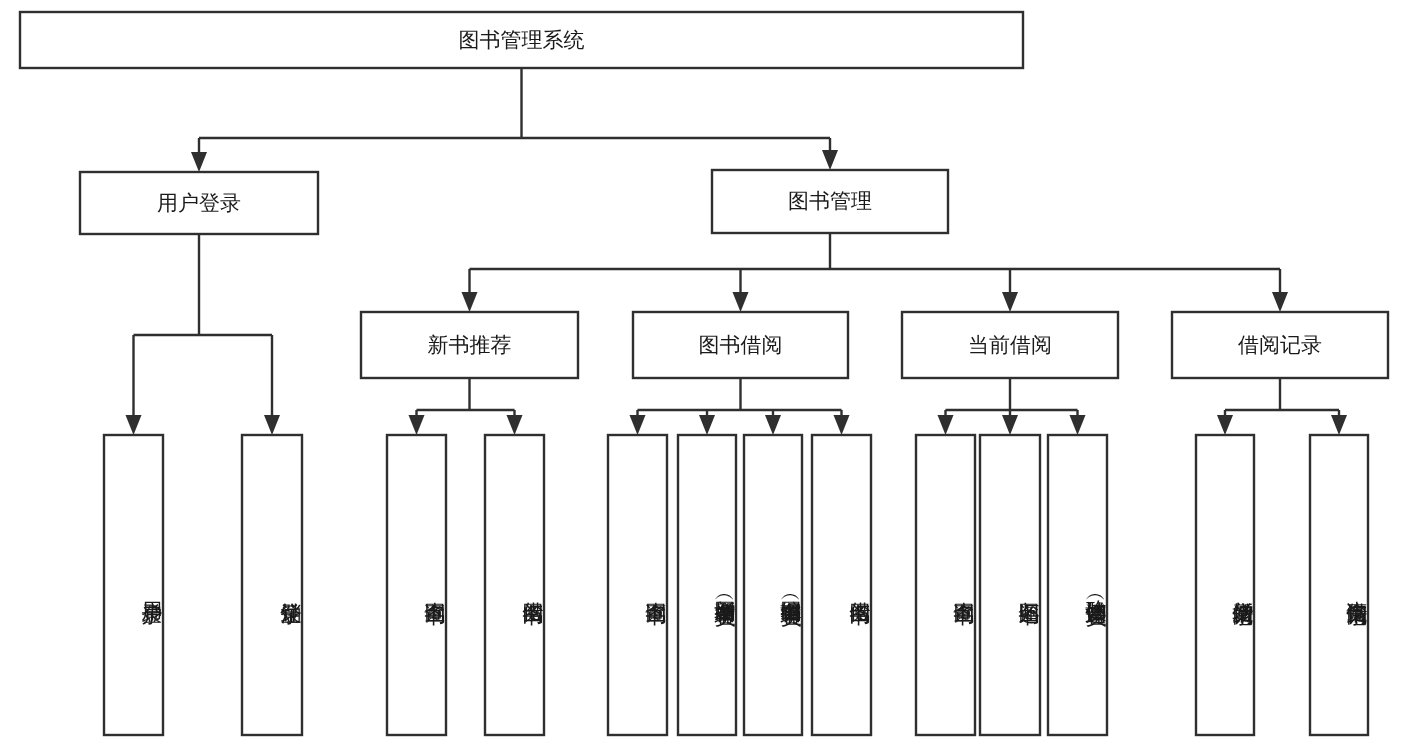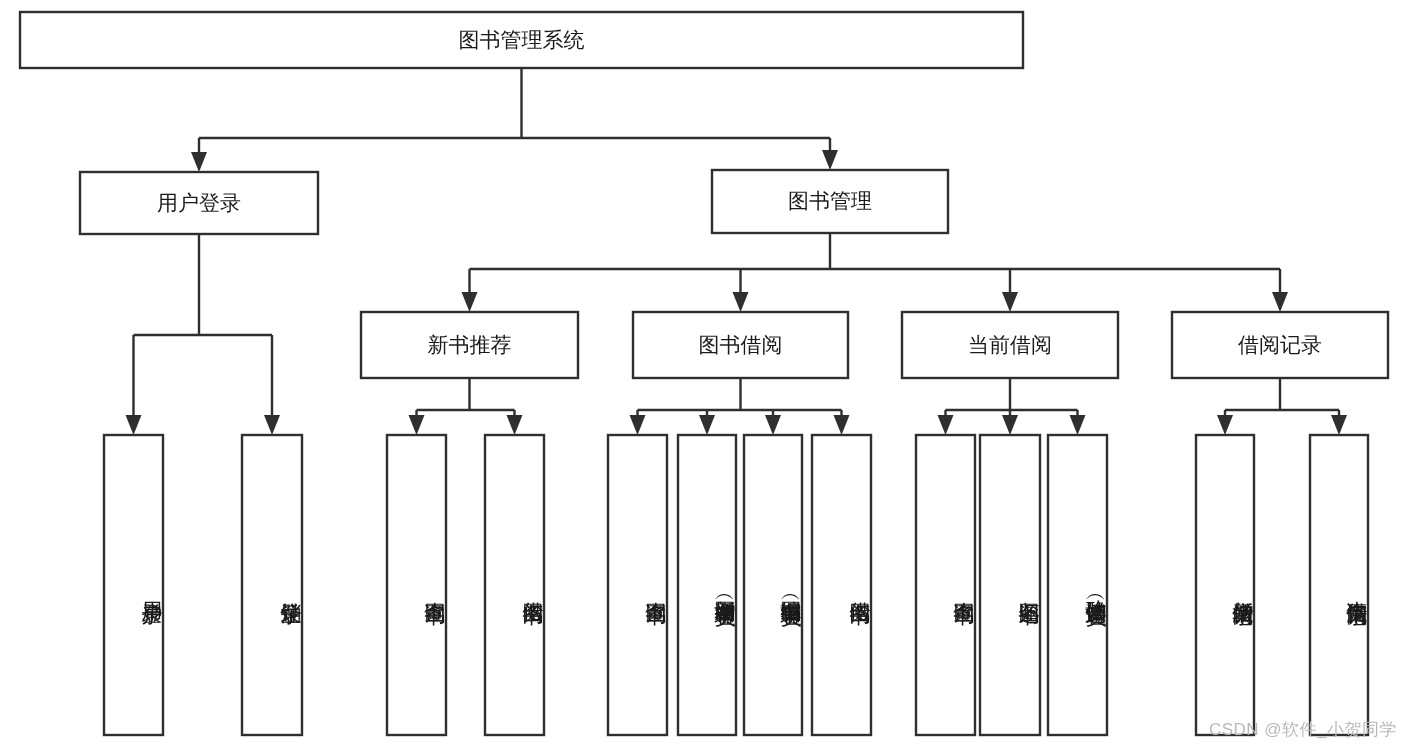--- a/index.html
+++ b/index.html
@@ -176,14 +176,13 @@
       <div class="leaf-label-wrap" style="left: 678px; top: 449px; width: 58px; height: 276px;">新增图书（管理员）</div>
       <div class="leaf-label-wrap" style="left: 744px; top: 449px; width: 58px; height: 276px;">编辑图书（管理员）</div>
       <div class="leaf-label-wrap" style="left: 812px; top: 449px; width: 59px; height: 276px;">借阅图书</div>
       <div class="leaf-label-wrap" style="left: 916px; top: 449px; width: 59px; height: 276px;">查询图书</div>
       <div class="leaf-label-wrap" style="left: 980px; top: 449px; width: 60px; height: 276px;">归还图书</div>
       <div class="leaf-label-wrap" style="left: 1048px; top: 449px; width: 59px; height: 276px;">确认归还（管理员）</div>
       <div class="leaf-label-wrap" style="left: 1196px; top: 449px; width: 58px; height: 276px;">新增借阅记录</div>
       <div class="leaf-label-wrap" style="left: 1310px; top: 449px; width: 58px; height: 276px;">查询借阅记录</div>
     </div>
 
-  <div class="watermark">CSDN @软件_小贺同学</div>
 </div>
 
 </body></html>

